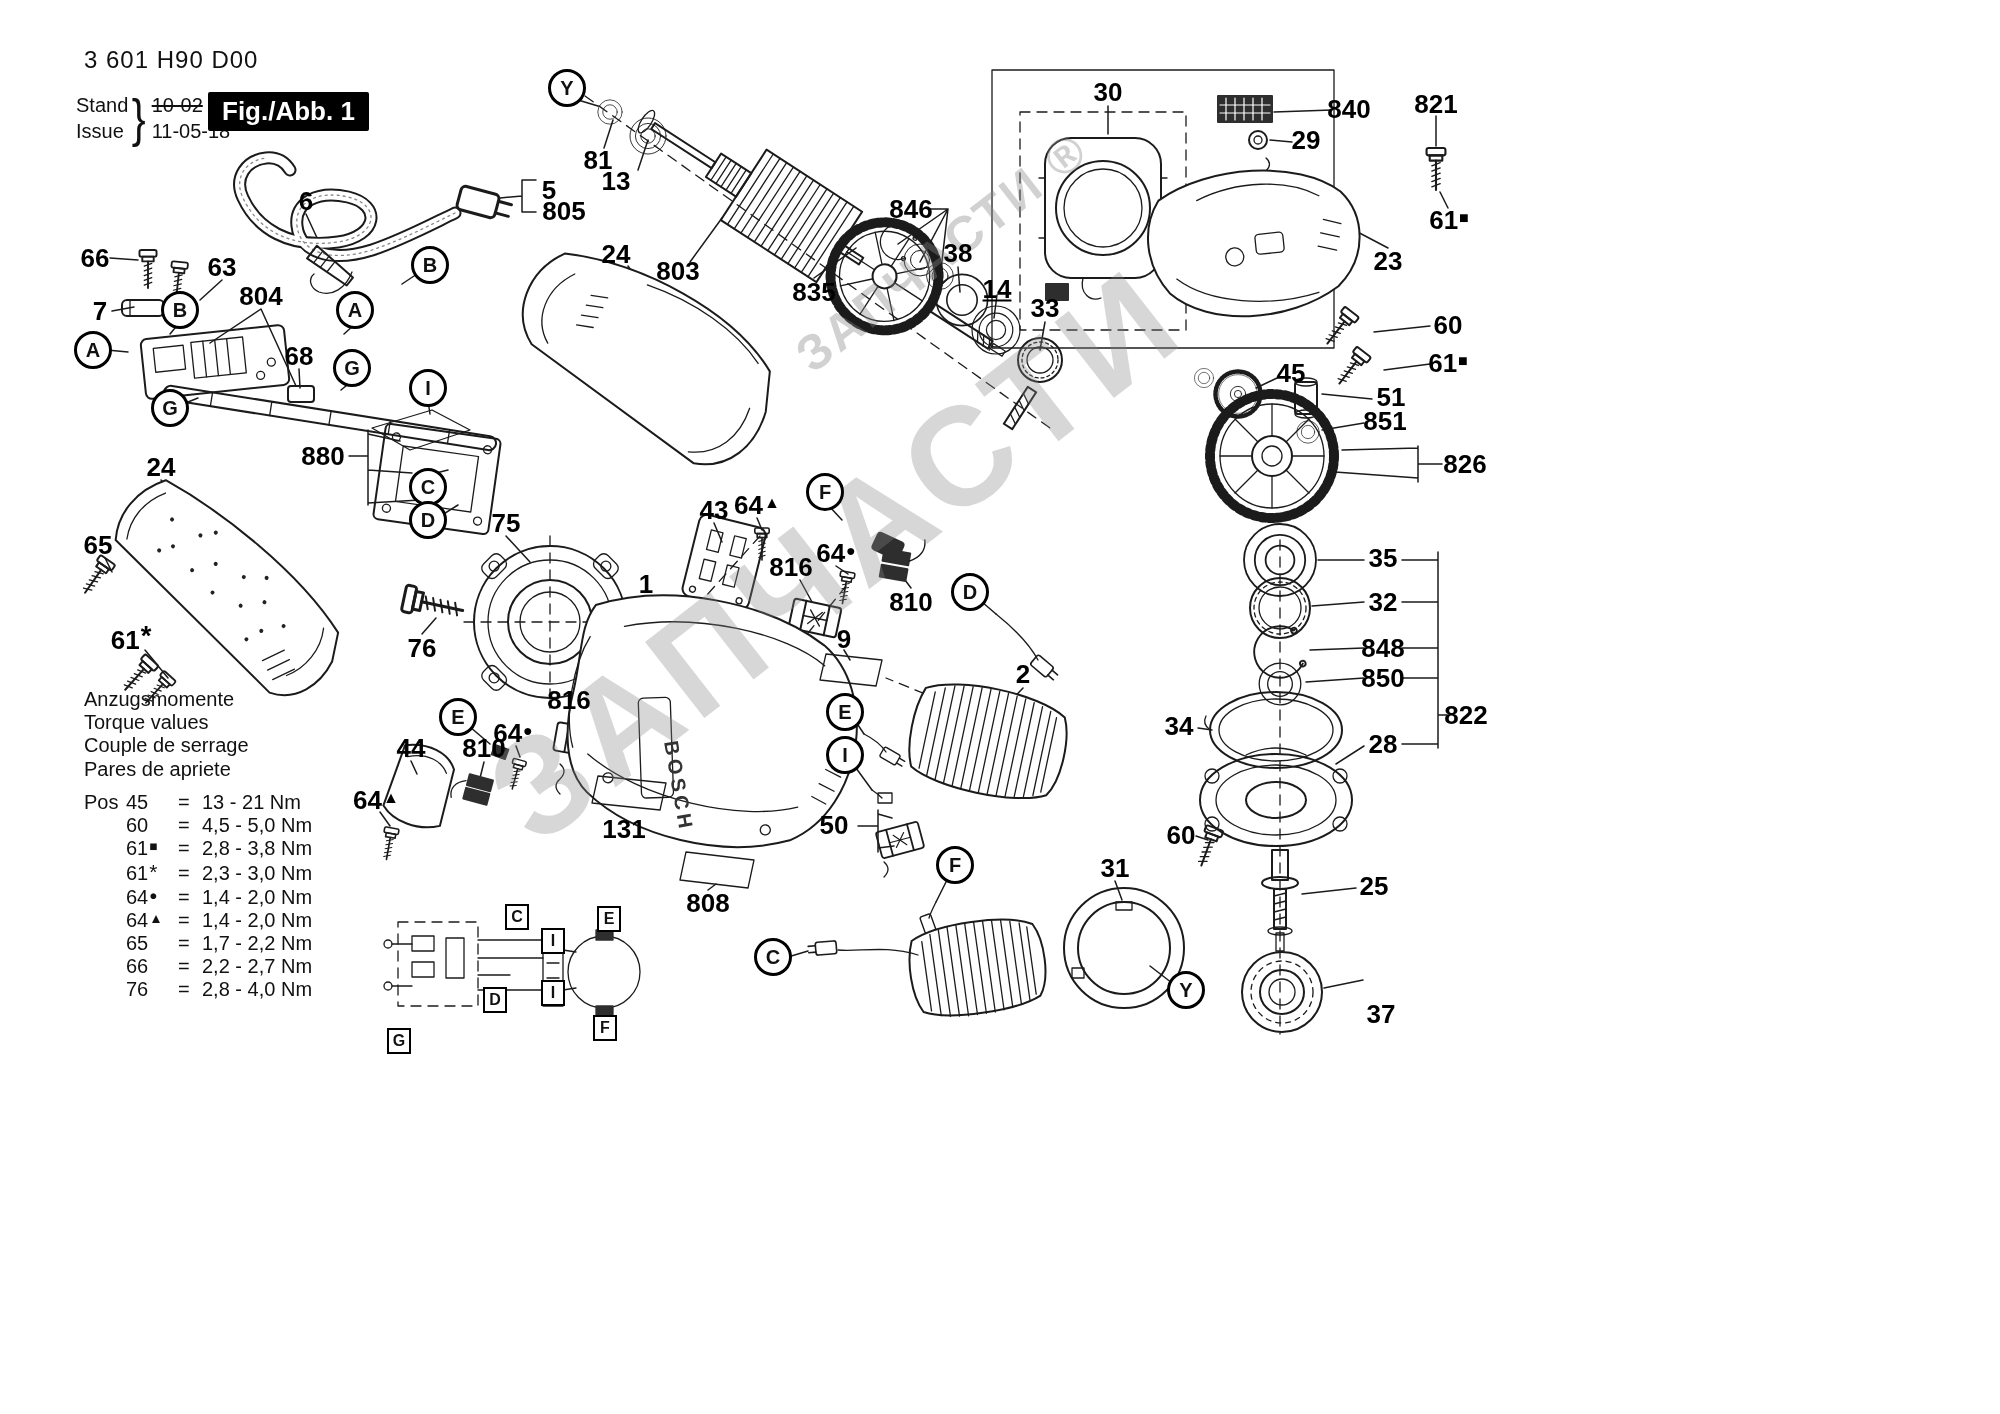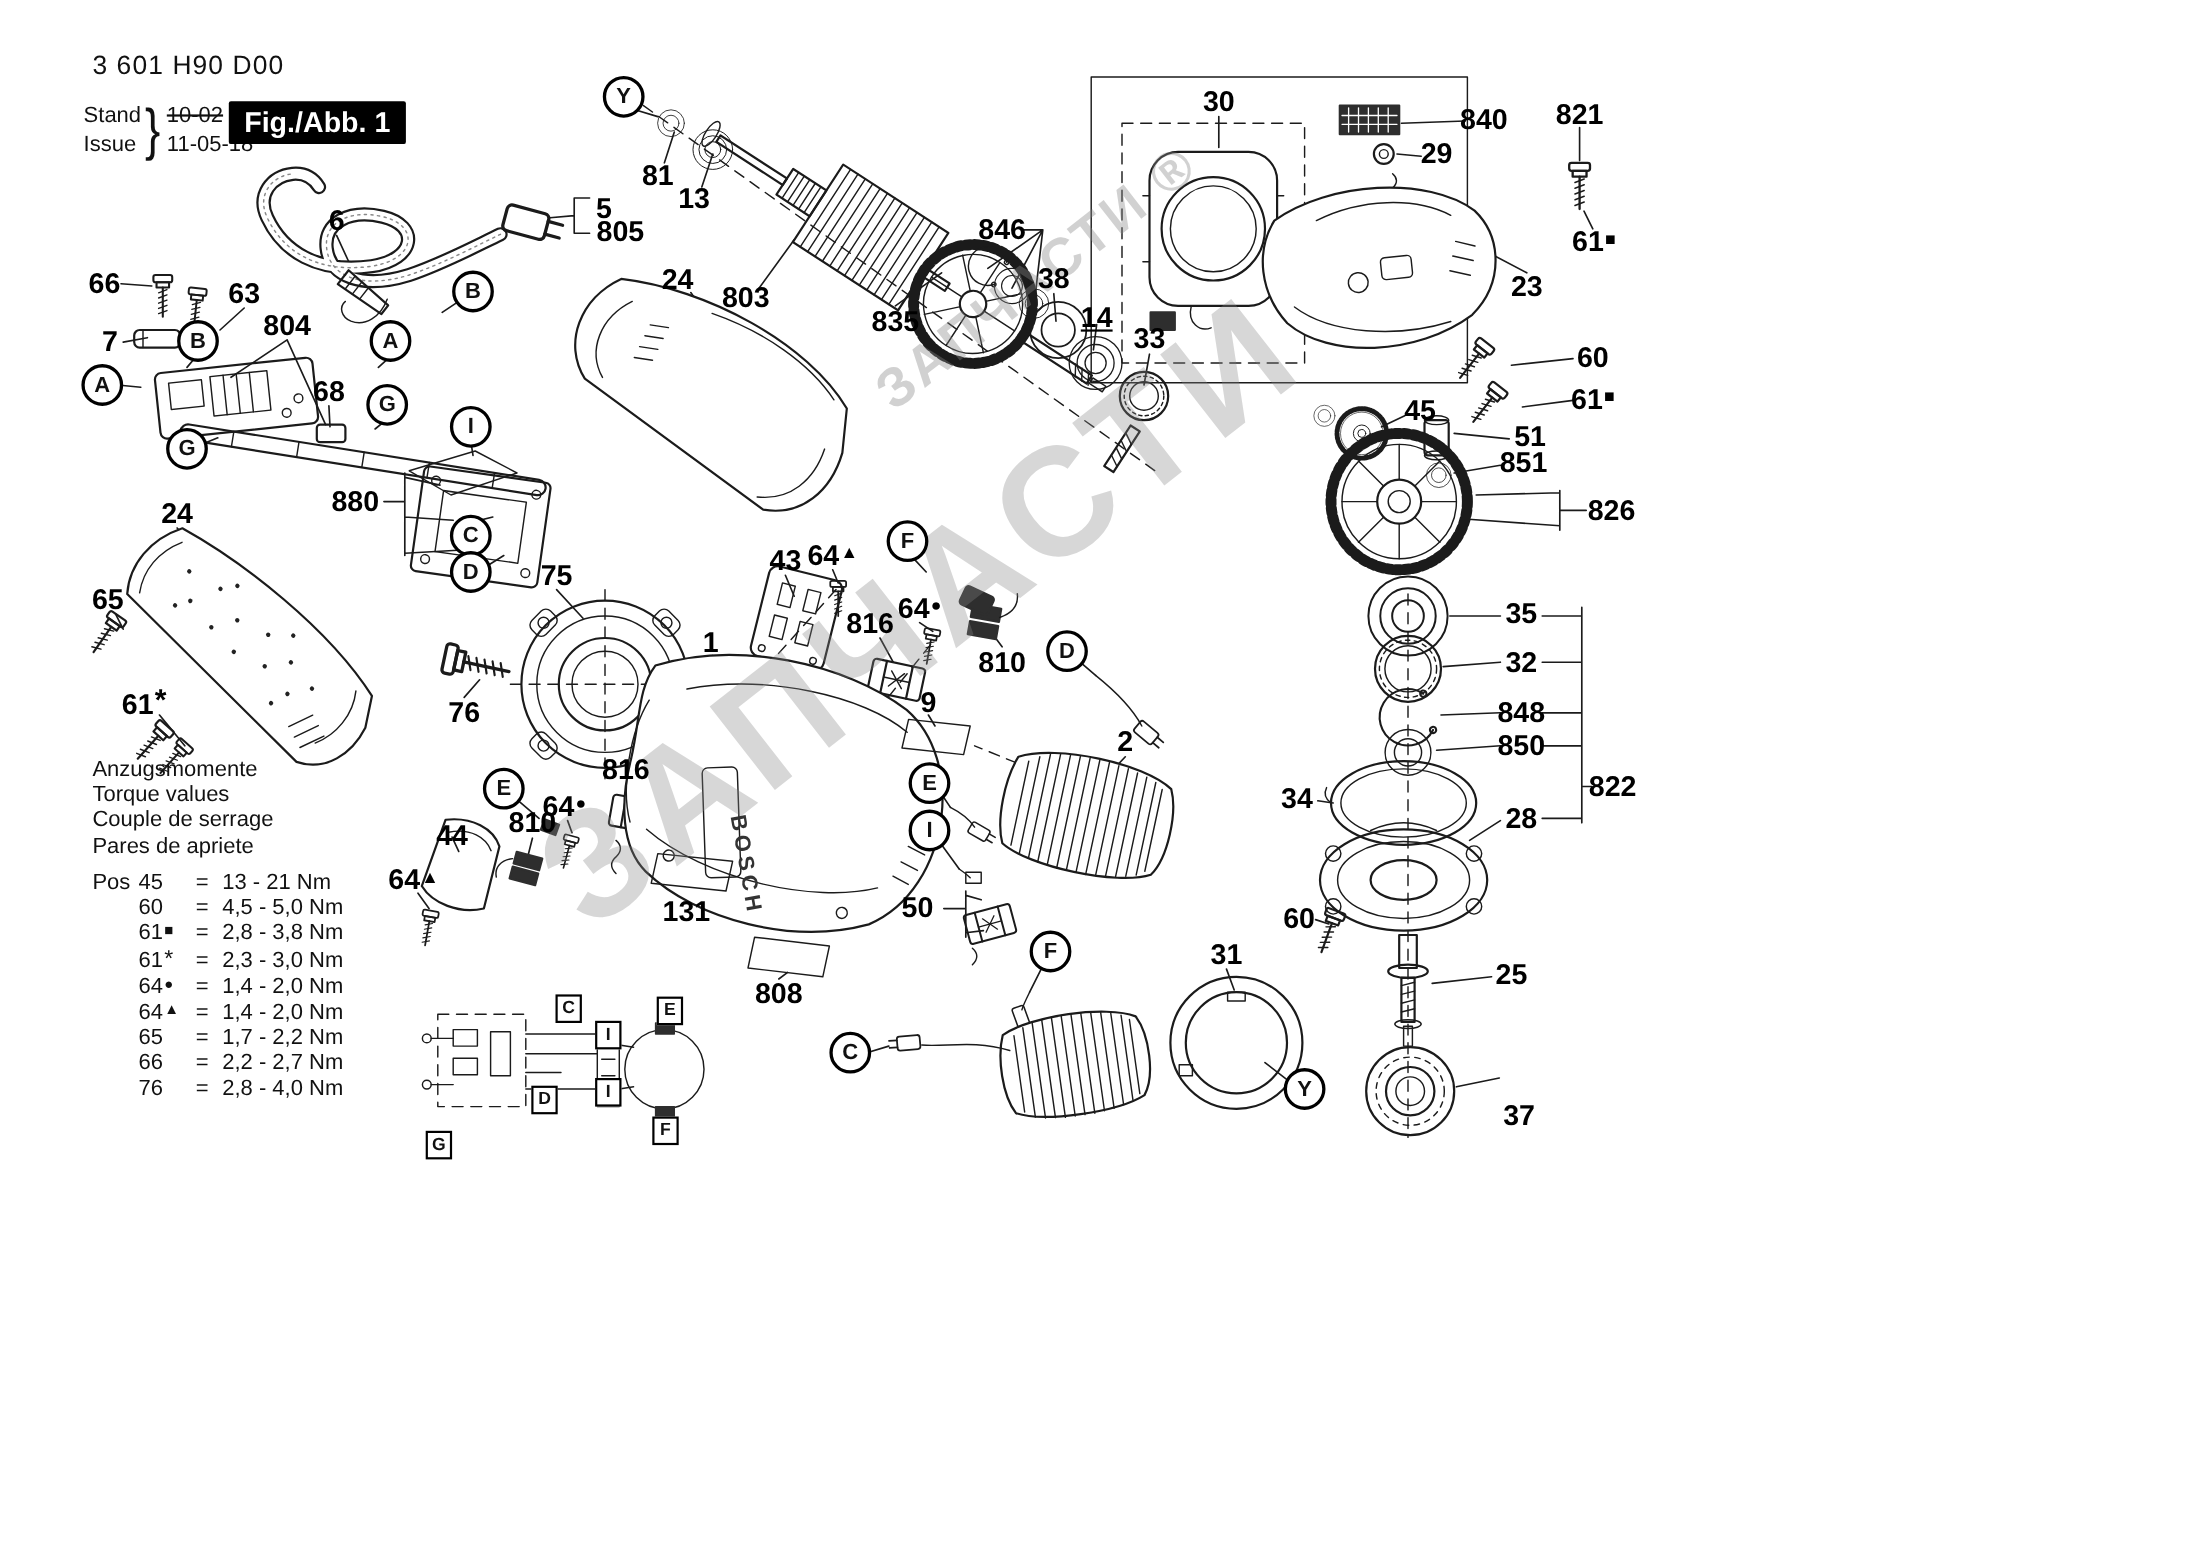--- a/index.html
+++ b/index.html
@@ -539,21 +539,21 @@
           <span class="tpos">76</span>
           <span class="teq">=</span>
           <span class="tval">2,8 - 4,0 Nm</span>
         </div>
       </div>
   </div>
 
 
   <div class="layer" id="callout-layer">
       <div class="callout" style="left: 598px; top: 160px;"><span class="ctext">81</span></div>
-      <div class="callout" style="left: 631px; top: 181px;"><span class="ctext">13</span></div>
+      <div class="callout" style="left: 616px; top: 181px;"><span class="ctext">13</span></div>
       <div class="callout" style="left: 616px; top: 254px;"><span class="ctext">24</span></div>
       <div class="callout" style="left: 678px; top: 271px;"><span class="ctext">803</span></div>
       <div class="callout" style="left: 814px; top: 292px;"><span class="ctext">835</span></div>
       <div class="callout" style="left: 911px; top: 209px;"><span class="ctext">846</span></div>
       <div class="callout" style="left: 1108px; top: 92px;"><span class="ctext">30</span></div>
       <div class="callout" style="left: 1306px; top: 140px;"><span class="ctext">29</span></div>
       <div class="callout" style="left: 1349px; top: 109px;"><span class="ctext">840</span></div>
       <div class="callout" style="left: 1436px; top: 104px;"><span class="ctext">821</span></div>
       <div class="callout" style="left: 1449px; top: 220px;"><span class="ctext">61</span><span class="mk">■</span></div>
       <div class="callout" style="left: 1388px; top: 261px;"><span class="ctext">23</span></div>
@@ -590,21 +590,21 @@
       <div class="callout" style="left: 1023px; top: 674px;"><span class="ctext">2</span></div>
       <div class="callout" style="left: 1383px; top: 558px;"><span class="ctext">35</span></div>
       <div class="callout" style="left: 1383px; top: 602px;"><span class="ctext">32</span></div>
       <div class="callout" style="left: 1383px; top: 648px;"><span class="ctext">848</span></div>
       <div class="callout" style="left: 1383px; top: 678px;"><span class="ctext">850</span></div>
       <div class="callout" style="left: 1179px; top: 726px;"><span class="ctext">34</span></div>
       <div class="callout" style="left: 1383px; top: 744px;"><span class="ctext">28</span></div>
       <div class="callout" style="left: 1466px; top: 715px;"><span class="ctext">822</span></div>
       <div class="callout" style="left: 513px; top: 733px;"><span class="ctext">64</span><span class="mk">●</span></div>
       <div class="callout" style="left: 569px; top: 700px;"><span class="ctext">816</span></div>
-      <div class="callout" style="left: 411px; top: 748px; margin-top: 12px;"><span class="ctext">44</span></div>
+      <div class="callout" style="left: 411px; top: 748px;"><span class="ctext">44</span></div>
       <div class="callout" style="left: 484px; top: 748px;"><span class="ctext">810</span></div>
       <div class="callout" style="left: 376px; top: 800px;"><span class="ctext">64</span><span class="mk">▲</span></div>
       <div class="callout" style="left: 624px; top: 829px;"><span class="ctext">131</span></div>
       <div class="callout" style="left: 834px; top: 825px;"><span class="ctext">50</span></div>
       <div class="callout" style="left: 708px; top: 903px;"><span class="ctext">808</span></div>
       <div class="callout" style="left: 1115px; top: 868px;"><span class="ctext">31</span></div>
       <div class="callout" style="left: 1181px; top: 835px;"><span class="ctext">60</span></div>
       <div class="callout" style="left: 1374px; top: 886px;"><span class="ctext">25</span></div>
       <div class="callout" style="left: 1381px; top: 978px; margin-top: 36px;"><span class="ctext">37</span></div>
     </div>

